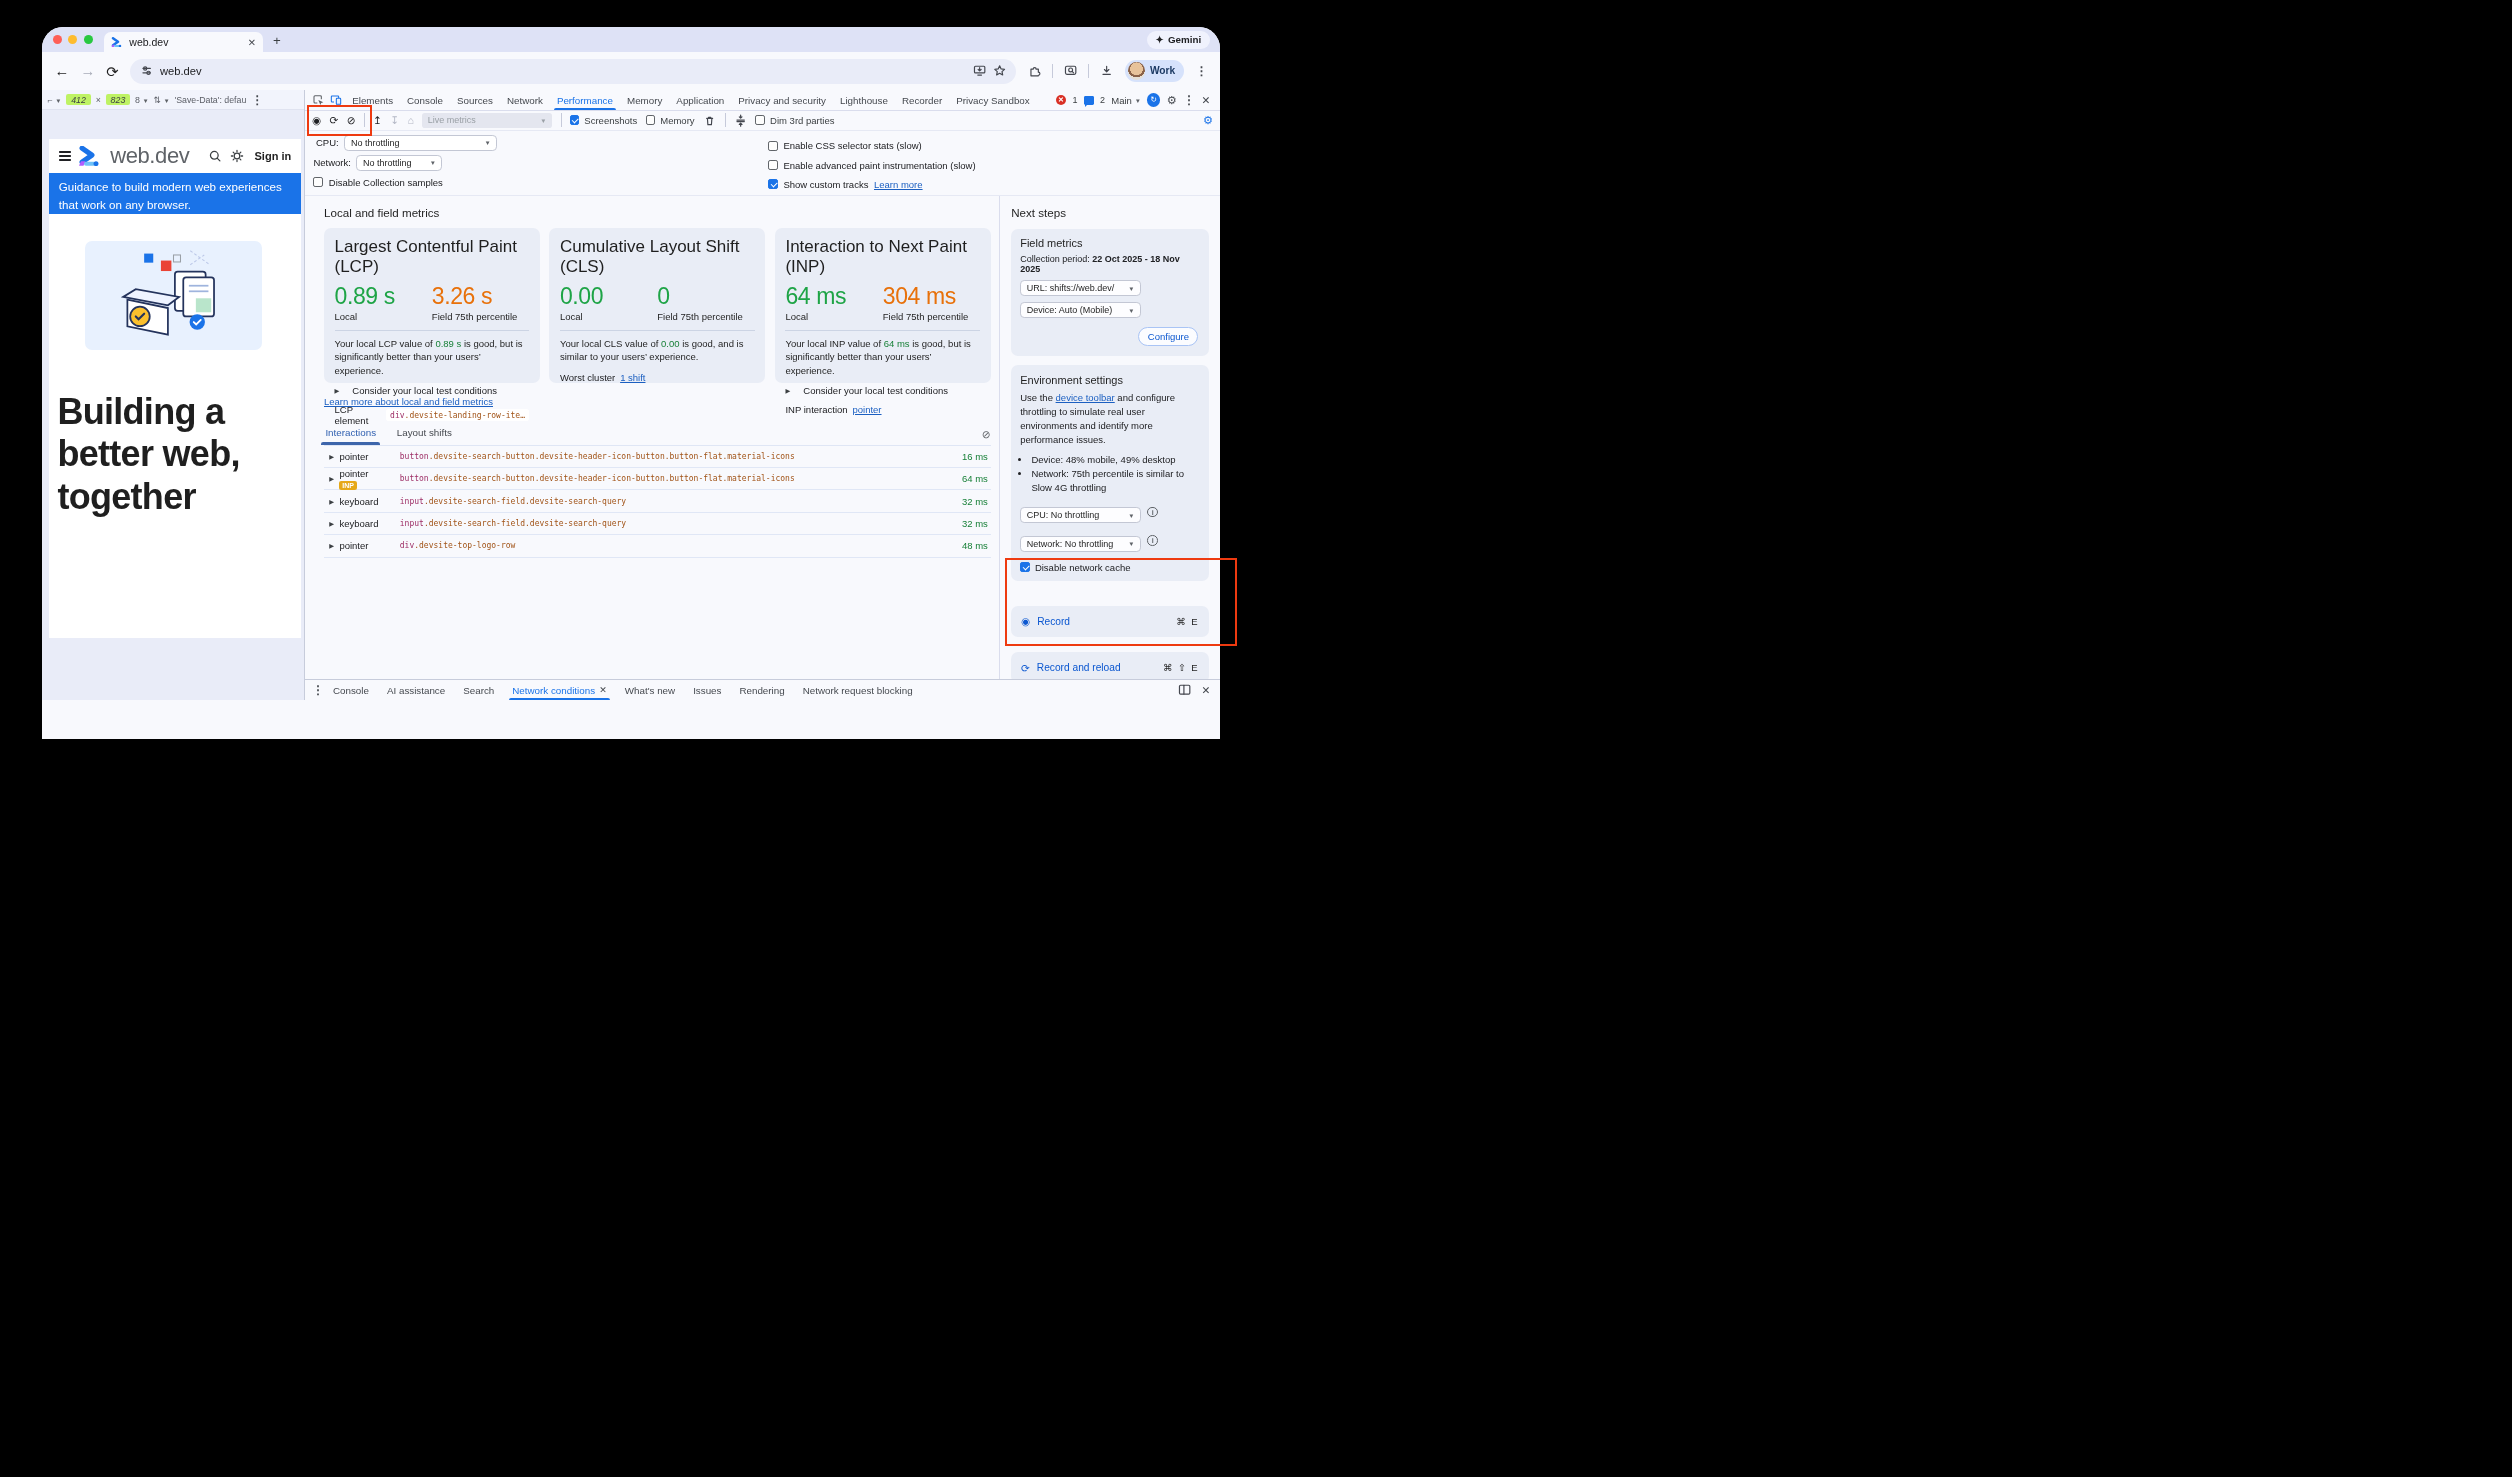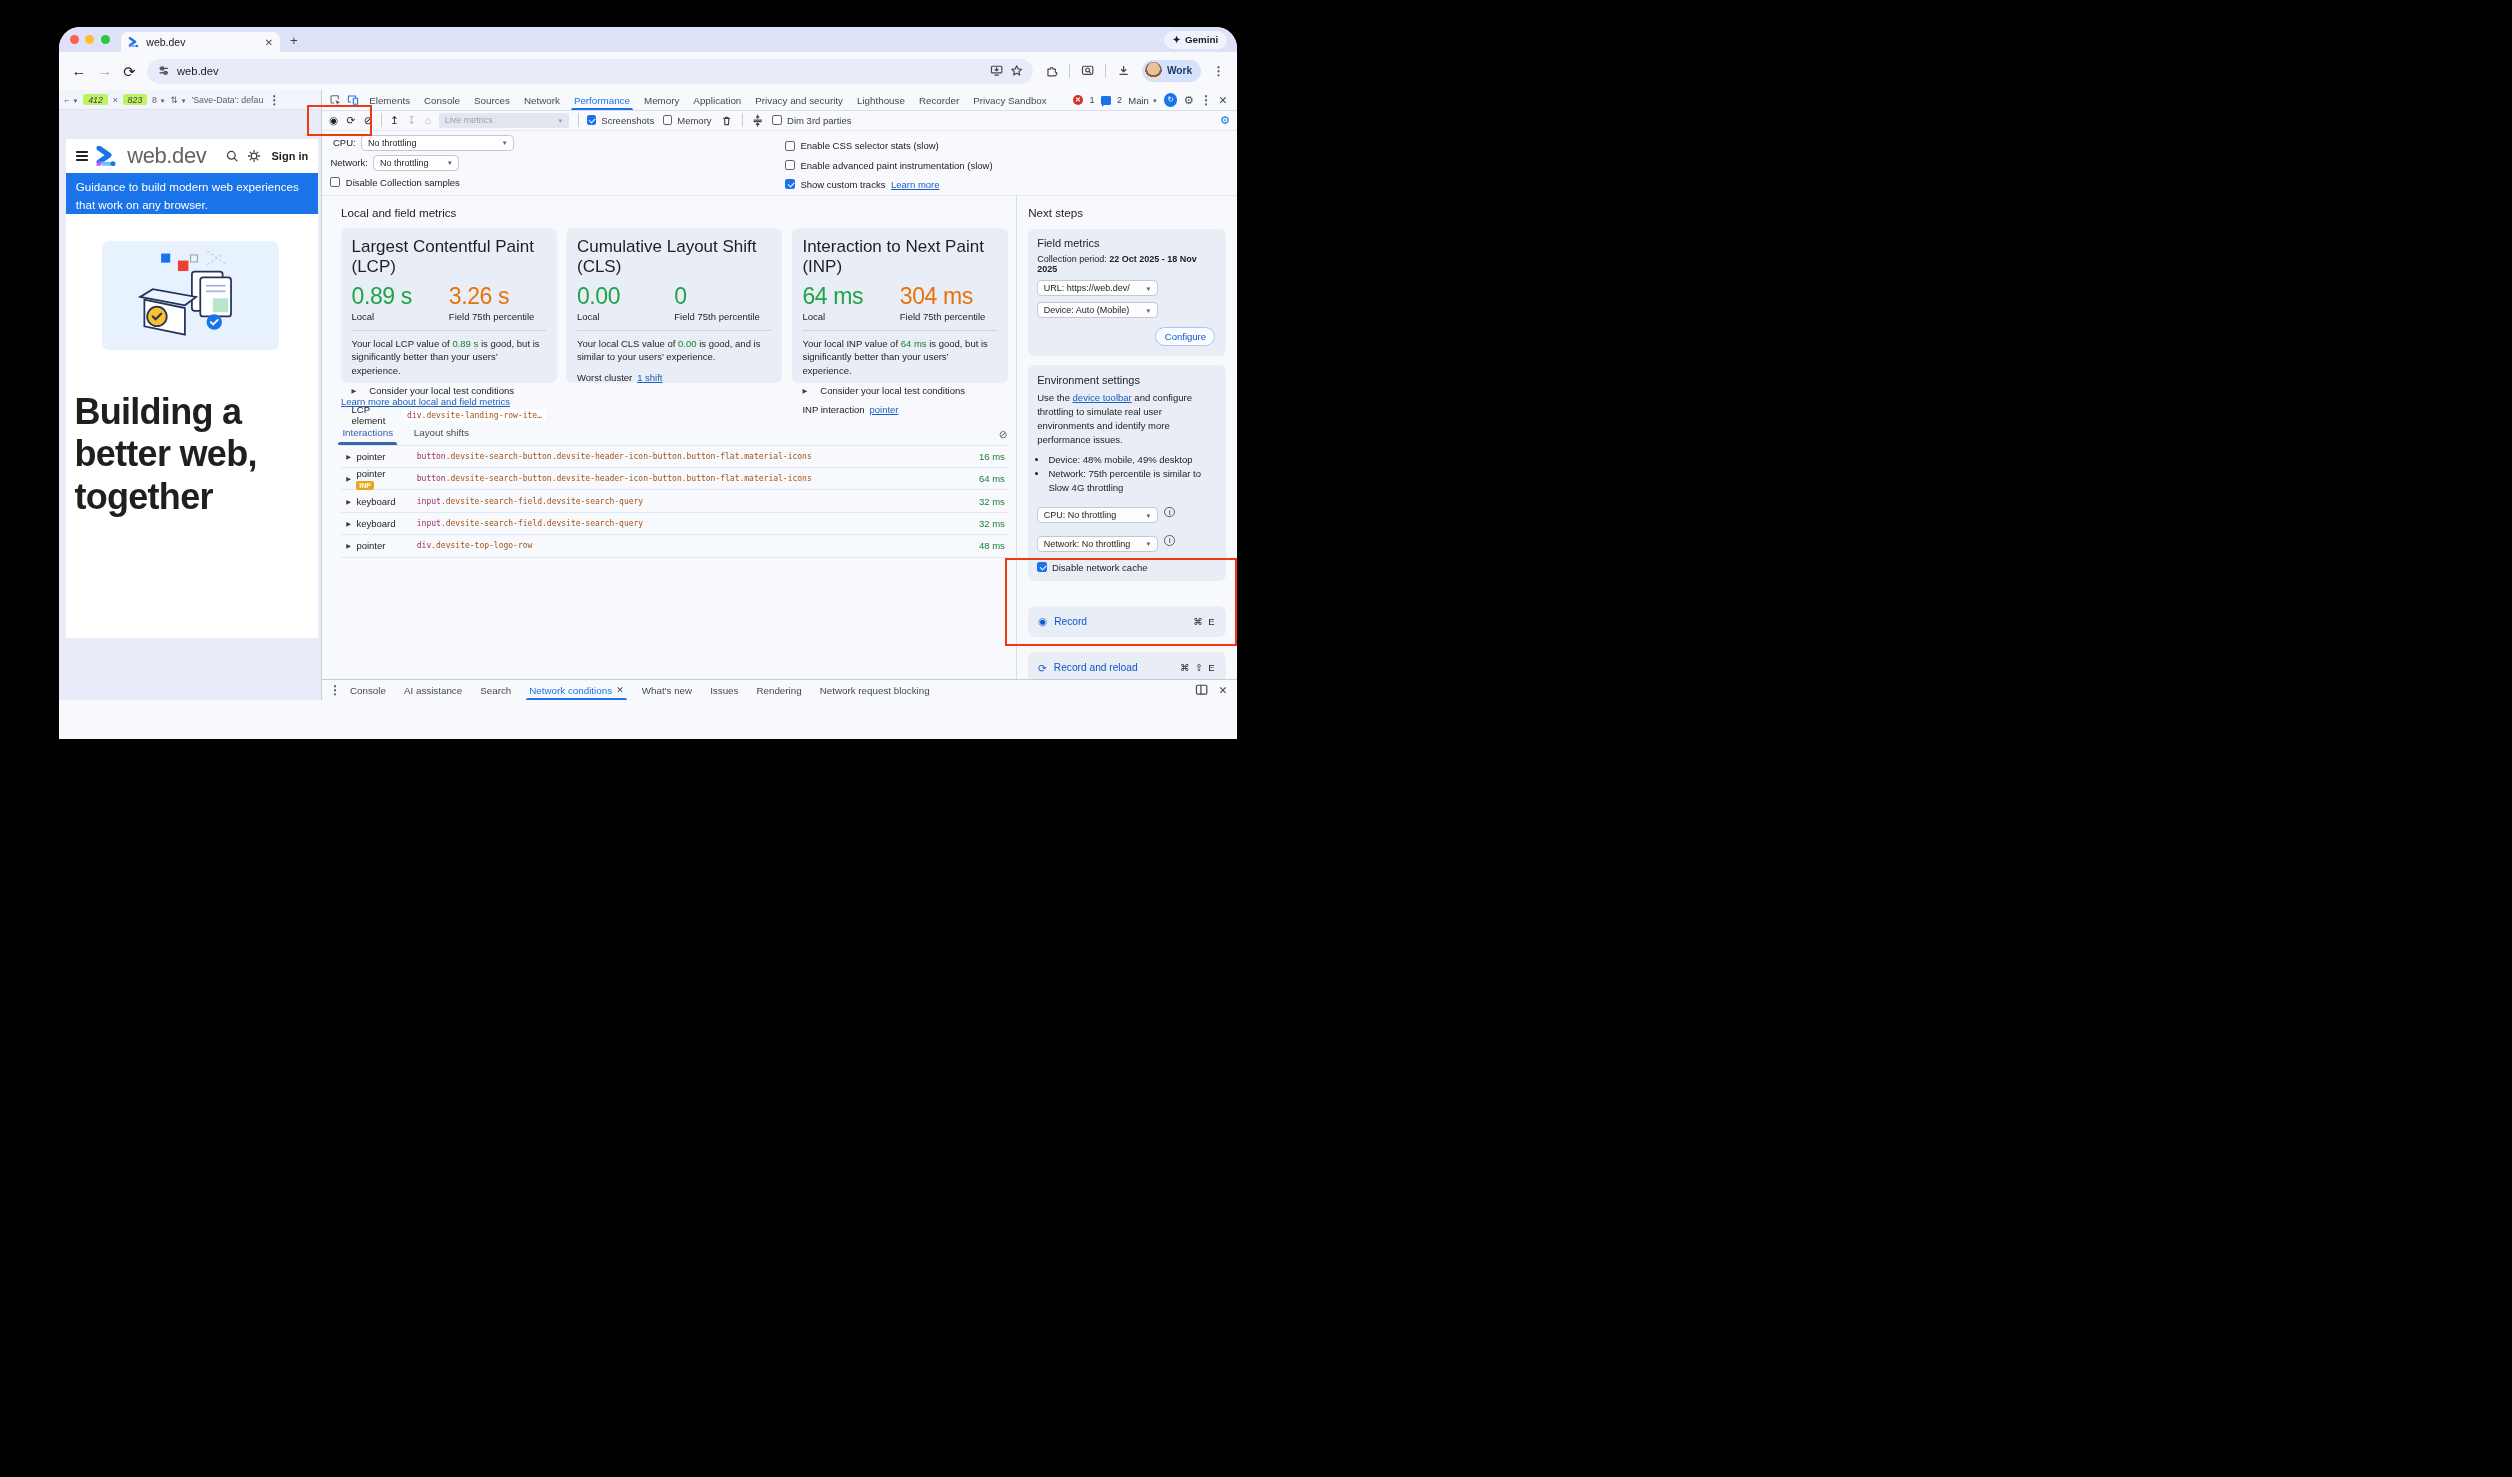--- a/index.html
+++ b/index.html
@@ -3,21 +3,21 @@
 <meta charset="utf-8">
 <style>
   * { margin:0; padding:0; box-sizing:border-box; }
   html,body { width:1256px; height:739px; }
   body { background:#000; position:relative; overflow:hidden;
          font-family:"Liberation Sans", sans-serif; color:#202124; }
   svg { display:block; }
 
   
   .window { position:absolute; left:42px; top:27px; width:1178px; height:810px;
-            background:#f8f9fd; border-radius:21px; overflow:hidden;margin-left:17px; }
+            background:#f8f9fd; border-radius:21px; overflow:hidden; }
 
   
   .tabstrip { position:absolute; left:0; top:0; width:100%; height:25px; background:#dee2f6; }
   .traffic { position:absolute; left:11.2px; top:8.4px; display:flex; gap:6.3px; }
   .tl { width:9px; height:9px; border-radius:50%; }
   .tl.red{background:#fe5f57;} .tl.yel{background:#febc2e;} .tl.grn{background:#28c840;}
   .btab { position:absolute; left:62px; top:4.9px; width:159px; height:20.3px; background:#f8f9fd;
           border-radius:7px 7px 0 0; display:flex; align-items:center; padding:0 7px; gap:6.3px; }
   .btab .title { font-size:10.5px; flex:1; }
   .btab .x { font-size:9.8px; color:#45494f; }
@@ -556,21 +556,21 @@
           </div>
         </div>
 
         <div class="dside">
           <div class="h-sec">Next steps</div>
 
           <div class="scard">
             <div class="sctitle">Field metrics</div>
             <div class="speriod"><span>Collection period: </span><b>22 Oct 2025 - 18 Nov 2025</b></div>
             <span class="wsel">
-              <span>URL: https://web.dev/</span>
+              <span>URL: shifts://web.dev/</span>
                 <span class="caret">▼</span>
             </span>
             <span class="wsel">
               <span>Device: Auto (Mobile)</span>
                 <span class="caret">▼</span>
             </span>
             <span class="cfgbtn">Configure</span>
           </div>
 
           <div class="scard">

